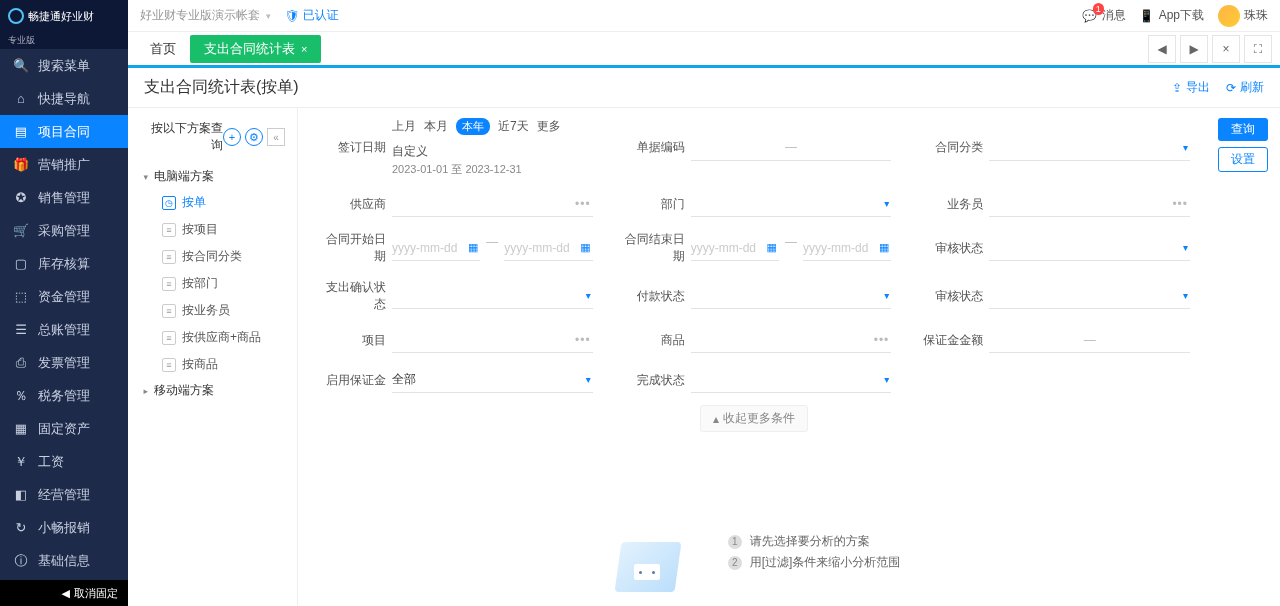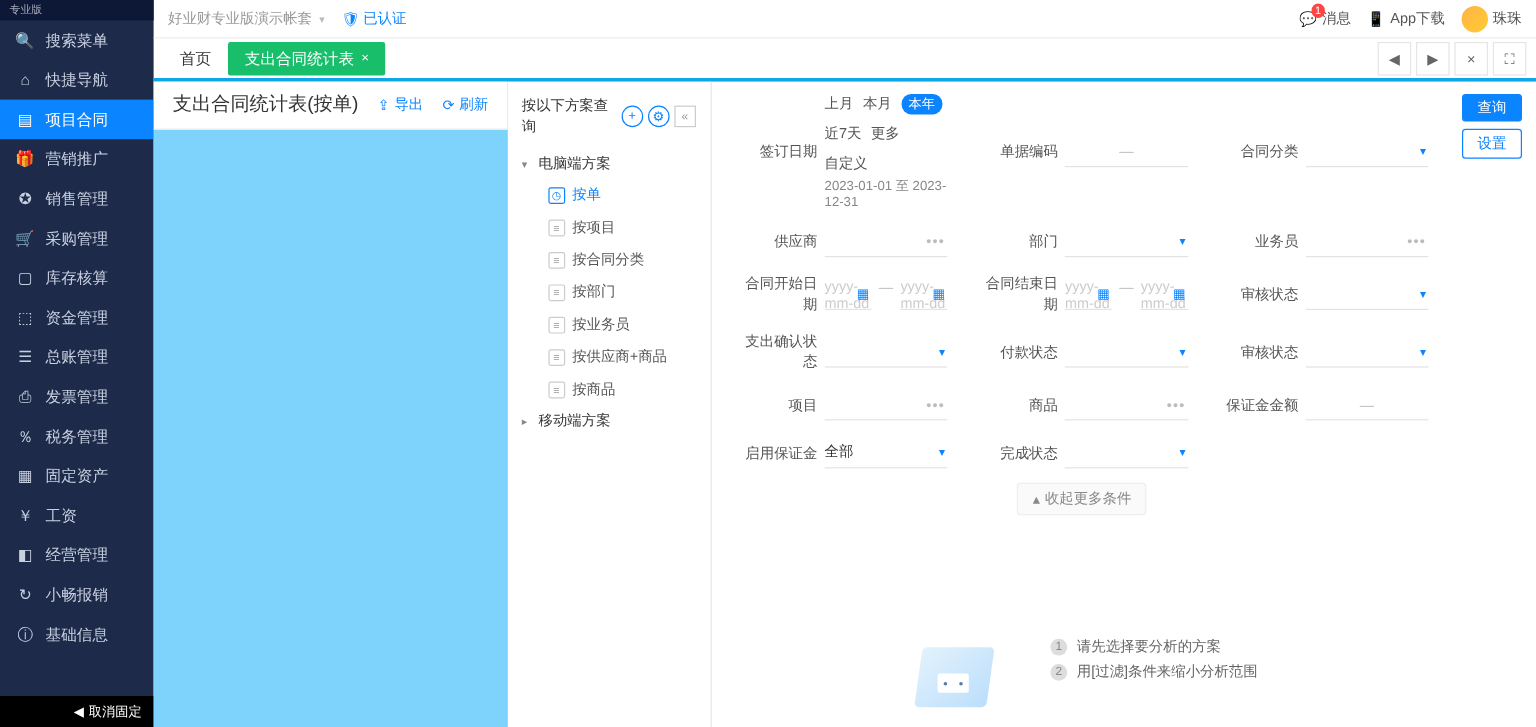--- a/index.html
+++ b/index.html
@@ -29,28 +29,28 @@
 .avatar { width:22px; height:22px; border-radius:50%; background:linear-gradient(135deg,#ffb347,#ffcc33); }
 
 .tabbar { height:36px; border-bottom:3px solid #0ea5e9; display:flex; align-items:center; padding:0 8px; }
 .tab { padding:0 14px; height:28px; display:flex; align-items:center; font-size:13px; cursor:pointer; gap:6px;}
 .tab.home { color:#333; }
 .tab.active { background:#19be6b; color:#fff; border-radius:2px; }
 .tab .tab-close { font-size:11px; }
 .tabbar-spacer { flex:1; }
 .tabbar-ctrl { width:28px; height:28px; border:1px solid #e5e5e5; display:flex; align-items:center; justify-content:center; margin-left:4px; cursor:pointer; color:#666;}
 
-.page { flex:1; display:flex; flex-direction:row; background:#7dd3fc; overflow:hidden;}
+.page { flex:1; display:flex; flex-direction:column; background:#000000; overflow:hidden;}
 .page-header { height:40px; background:#fff; display:flex; align-items:center; padding:0 16px; border-bottom:1px solid #eee;}
 .page-title { font-size:16px; color:#333; }
 .ph-spacer { flex:1;}
 .ph-action { color:#0a84ff; display:flex; align-items:center; gap:4px; margin-left:16px; cursor:pointer; font-size:12px;}
 
 .body { flex:1; display:flex; overflow:hidden;}
-.scheme { width:170px; background:#fff; border-right:1px solid #eee; padding:8px 4px; }
+.scheme { width:170px; background:#fff; border-right:1px solid #eee; padding:8px 4px;text-align:right; }
 .scheme-head { display:flex; align-items:center; padding:4px 8px; font-size:12px; color:#333;}
 .scheme-head .sh-icons { margin-left:auto; display:flex; gap:4px;}
 .sh-btn { width:18px; height:18px; border:1px solid #0a84ff; border-radius:50%; color:#0a84ff; display:flex; align-items:center; justify-content:center; font-size:11px; cursor:pointer;}
 .sh-collapse { width:18px; height:18px; border:1px solid #ccc; color:#999; display:flex; align-items:center; justify-content:center; font-size:10px; cursor:pointer;}
 .tree { margin-top:6px; }
 .tree-node { display:flex; align-items:center; padding:4px 8px; gap:6px; cursor:pointer; font-size:12px; color:#333;}
 .tree-node .caret { width:8px; color:#888; font-size:9px;}
 .tree-leaf { display:flex; align-items:center; padding:5px 8px 5px 30px; gap:6px; font-size:12px; cursor:pointer; color:#555;}
 .tree-leaf.active { color:#0a84ff; }
 .tree-leaf .leaf-icon { width:14px; height:14px; border:1px solid #ccc; border-radius:2px; font-size:9px; display:flex; align-items:center; justify-content:center; color:#999;}
@@ -88,20 +88,24 @@
 .empty-steps { font-size:12px; color:#666;}
 .empty-steps .step { display:flex; align-items:center; gap:8px; margin:4px 0;}
 .step-num { width:14px; height:14px; border-radius:50%; background:#ddd; color:#888; font-size:10px; display:flex; align-items:center; justify-content:center;}
 </style>
 </head>
 <body>
 
 <div class="app">
 
   <div class="sidebar">
+    <div class="logo">
+      <span class="logo-icon"></span>
+      <span class="logo-text">畅捷通好业财</span>
+    </div>
     <div class="logo-sub">专业版</div>
     <div class="nav" id="nav">
         <div class="nav-item">
           <span class="ni-icon">🔍</span>
           <span>搜索菜单</span>
         </div>
         <div class="nav-item">
           <span class="ni-icon">⌂</span>
           <span>快捷导航</span>
         </div>

